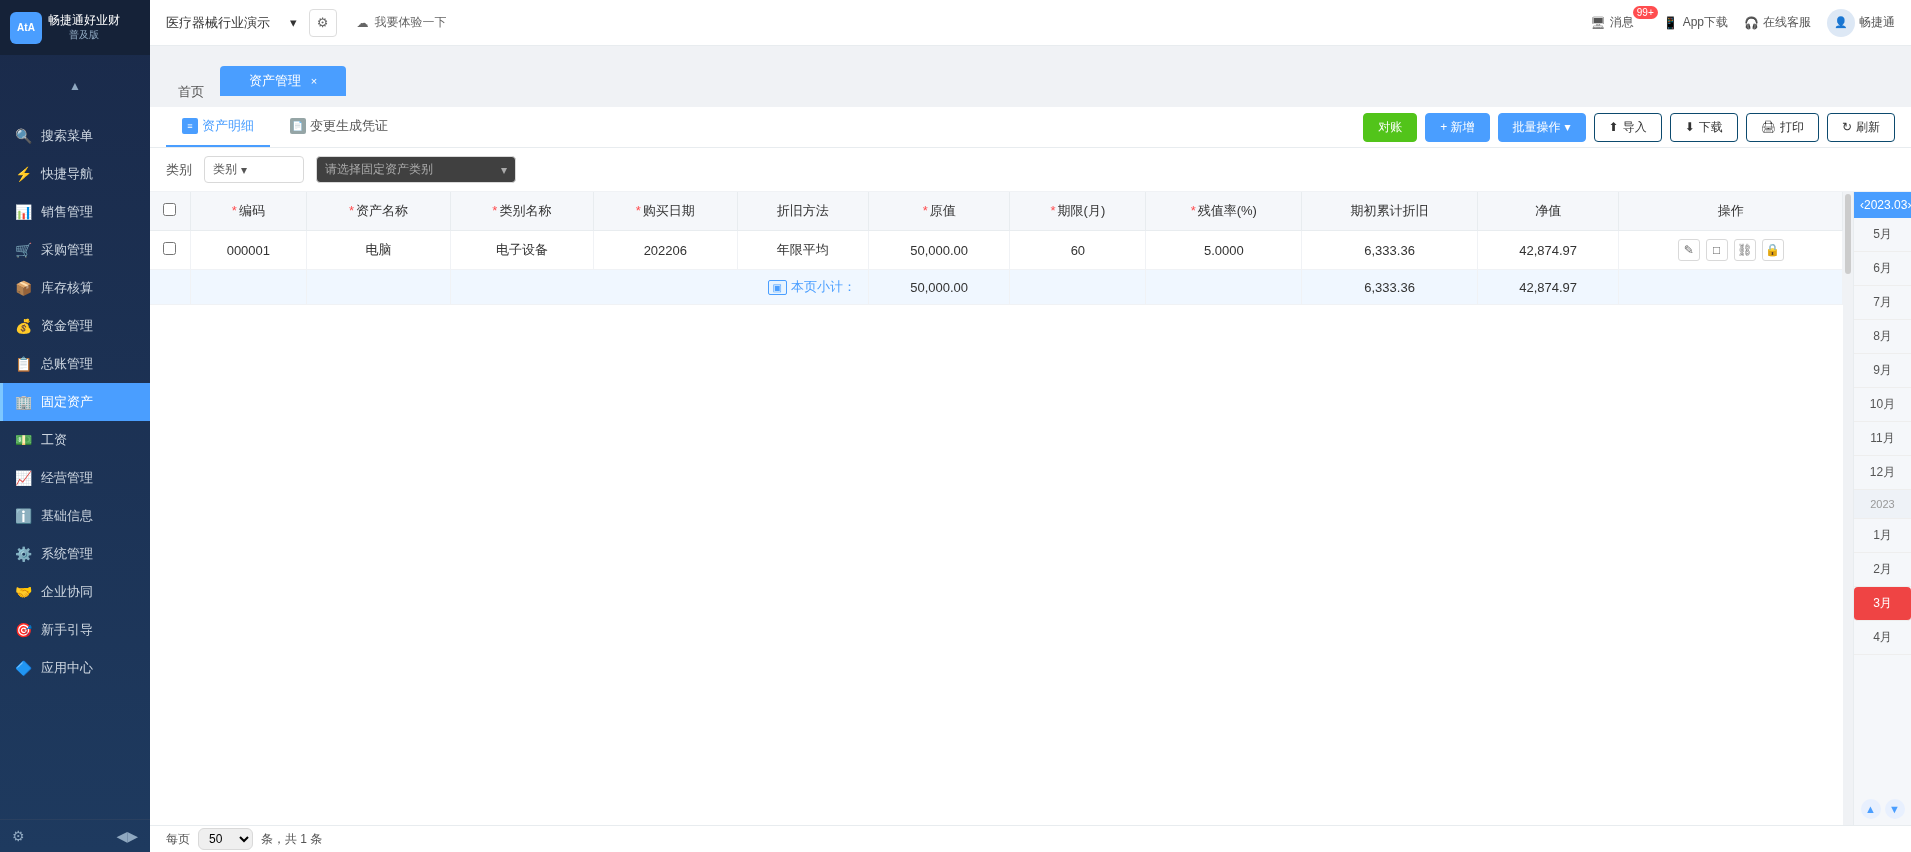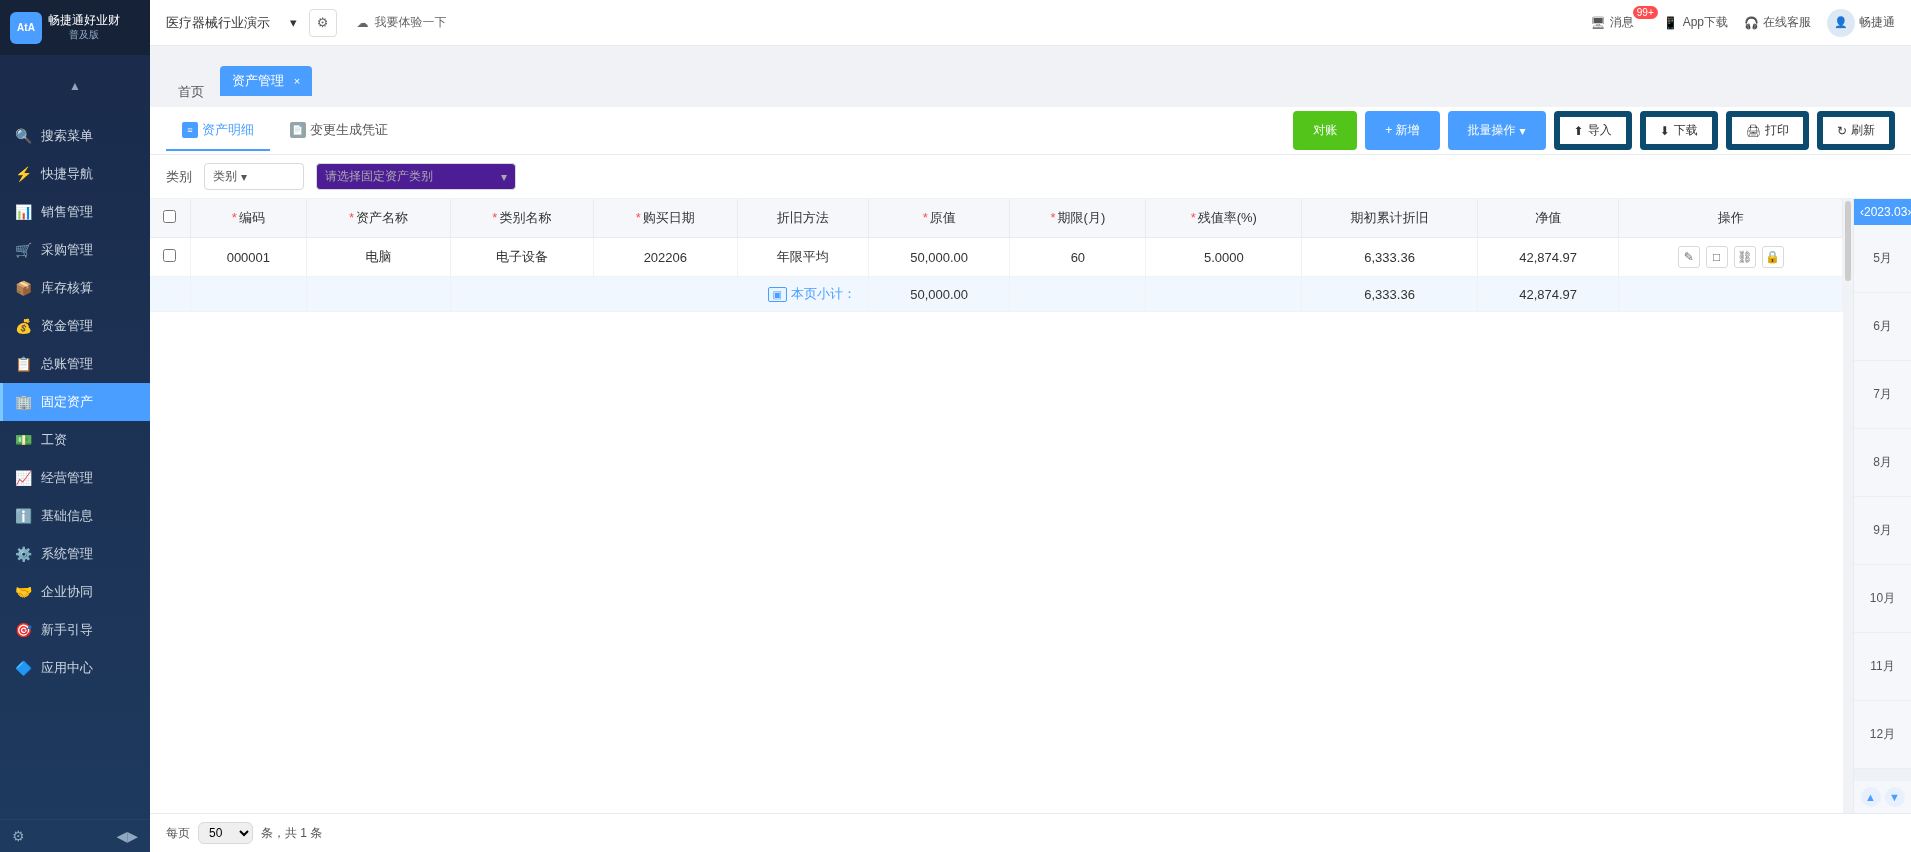--- a/index.html
+++ b/index.html
@@ -189,21 +189,21 @@
 
     
     .tab-bar {
       display: flex;
       align-items: center;
       background: #f0f2f5;
       padding: 8px 16px 0;
       gap: 4px;
     }
     .tab-item {
-      padding: 6px 12px;
+      padding: 6px 29px;
       border-radius: 4px 4px 0 0;
       cursor: pointer;
       font-size: 13px;
       color: #555;
       background: #e2e8ef;
     }
     .tab-item.active {
       background: #4a9eff;
       color: #fff;
       font-weight: 500;
@@ -279,21 +279,21 @@
     }
     .toolbar-right {
       margin-left: auto;
       display: flex;
       align-items: center;
       gap: 8px;
     }
     .btn {
       padding: 5px 14px;
       border-radius: 4px;
-      border: 6px solid #0c4a6e;
+      border: 1px solid #0c4a6e;
       cursor: pointer;
       font-size: 12px;
       background: #fff;
       color: #333;
       display: flex;
       align-items: center;
       gap: 4px;
     }
     .btn-primary {
       background: #4a9eff;
@@ -325,21 +325,21 @@
       cursor: pointer;
       min-width: 100px;
       font-size: 12px;
       color: #555;
     }
     .filter-select-wide {
       min-width: 200px;
       border: 1px solid #d9d9d9;
       border-radius: 4px;
       padding: 4px 8px;
-      background: #4c1d95;
+      background: #404040;
       cursor: pointer;
       font-size: 12px;
       color: #aaa;
       display: flex;
       align-items: center;
       gap: 4px;
     }
 
     
     .table-wrapper {
@@ -384,21 +384,21 @@
       align-items: center;
       justify-content: center;
       cursor: pointer;
       background: #fff;
       font-size: 12px;
       color: #666;
     }
 
     
     .pagination {
-      padding: 8px 16px;
+      padding: 2px 16px;
       border-top: 1px solid #e8ecef;
       display: flex;
       align-items: center;
       gap: 8px;
       font-size: 12px;
       color: #555;
       background: #fff;
     }
     .page-size-select {
       border: 1px solid #d9d9d9;
@@ -433,21 +433,21 @@
     }
     .cal-scroll {
       flex: 1;
       width: 100%;
       overflow-y: auto;
       overflow-x: hidden;
     }
     .cal-scroll::-webkit-scrollbar { width: 3px; }
     .cal-month {
       text-align: center;
-      padding: 25px 4px;
+      padding: 8px 4px;
       font-size: 12px;
       color: #555;
       cursor: pointer;
       border-bottom: 1px solid #eee;
     }
     .cal-month.current {
       background: #ef4444;
       color: #fff;
       border-radius: 4px;
     }

